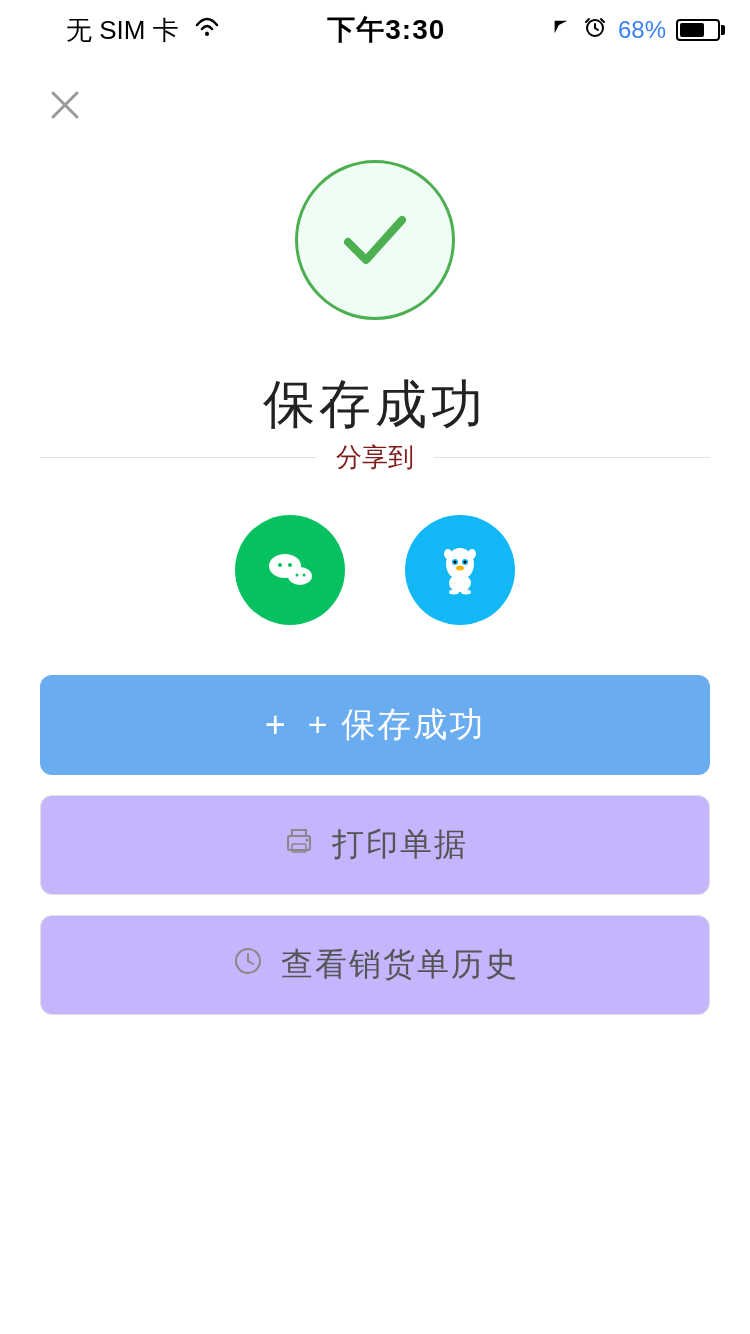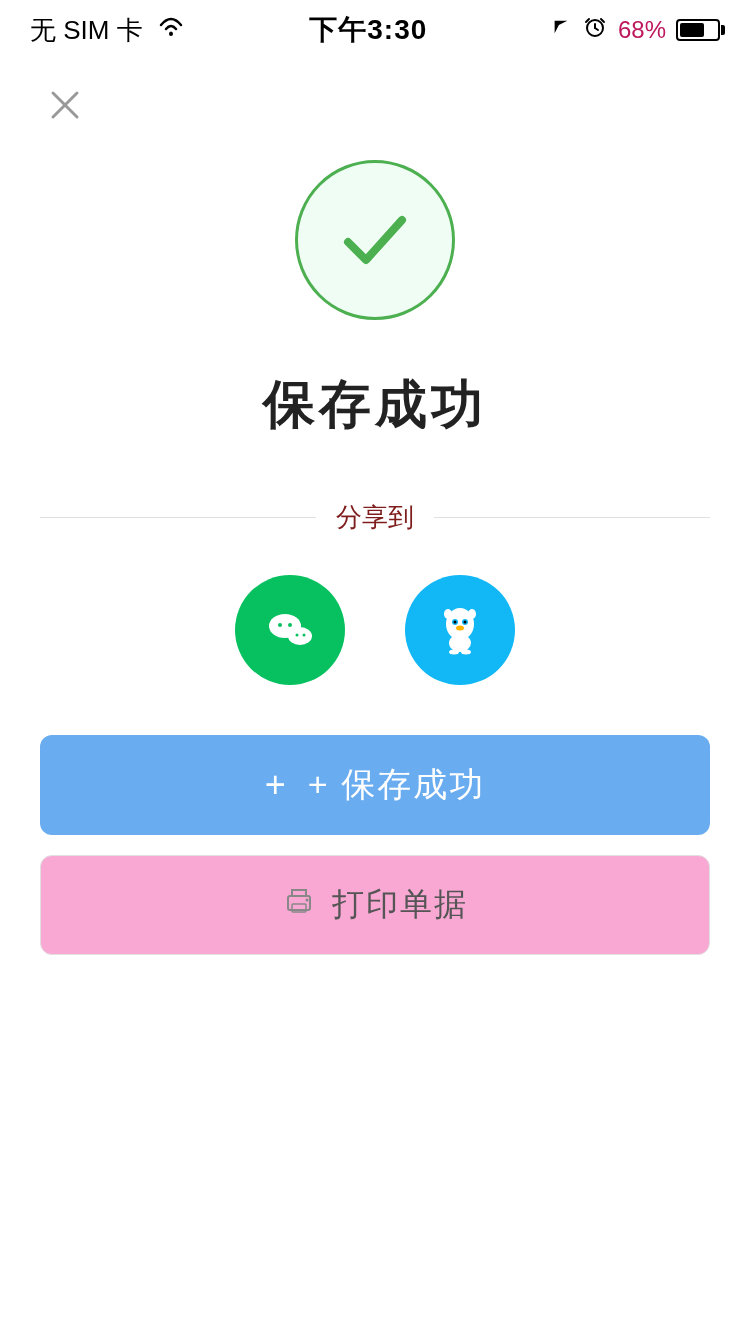--- a/index.html
+++ b/index.html
@@ -29,35 +29,36 @@
       background: #ffffff;
     }
 
     .status-left {
       display: flex;
       align-items: center;
       gap: 12px;
       font-size: 26px;
       color: #000;
       font-weight: 500;
+      margin-left: 36px;
     }
 
     .status-center {
       font-size: 28px;
       font-weight: 600;
       color: #000;
       letter-spacing: 1px;
     }
 
     .status-right {
       display: flex;
       align-items: center;
       gap: 10px;
       font-size: 24px;
-      color: #be185d;
+      color: #3b82f6;
     }
 
     .battery-bar {
       width: 44px;
       height: 22px;
       border: 2px solid #000;
       border-radius: 4px;
       position: relative;
       display: flex;
       align-items: center;
@@ -118,23 +119,22 @@
       background: #f0fdf4;
       display: flex;
       align-items: center;
       justify-content: center;
       margin-bottom: 50px;
     }
 
     
     .success-title {
       font-size: 52px;
-      font-weight: 700;
+      font-weight: 400;
       color: #222;
-      margin-bottom: 60px;
       letter-spacing: 4px;
     }
 
     
     .share-section {
       width: 100%;
       margin-bottom: 50px;
     }
 
     .share-divider {
@@ -203,21 +203,21 @@
       align-items: center;
       justify-content: center;
       gap: 16px;
       cursor: pointer;
       letter-spacing: 2px;
     }
 
     .btn-secondary {
       width: 100%;
       height: 100px;
-      background: #f9a8d4;
+      background: #c4b5fd;
       border: 1px solid #e0e0e0;
       border-radius: 12px;
       font-size: 32px;
       color: #555;
       display: flex;
       align-items: center;
       justify-content: center;
       gap: 16px;
       cursor: pointer;
       letter-spacing: 2px;
@@ -339,16 +339,25 @@
         <svg width="34" height="34" viewBox="0 0 34 34" fill="none">
           <rect x="6" y="12" width="22" height="14" rx="2" stroke="#888" stroke-width="2" fill="none"></rect>
           <rect x="10" y="20" width="14" height="8" rx="1" stroke="#888" stroke-width="1.5" fill="none"></rect>
           <path d="M10 12 V6 H24 V12" stroke="#888" stroke-width="2" fill="none"></path>
           <circle cx="25" cy="16" r="1.5" fill="#888"></circle>
         </svg>
       </span>
       <span>打印单据</span>
     </button>
 
+    <button class="btn-secondary">
+      <span>
+        <svg width="34" height="34" viewBox="0 0 34 34" fill="none">
+          <circle cx="17" cy="17" r="12" stroke="#888" stroke-width="2" fill="none"></circle>
+          <polyline points="17,10 17,17 22,20" stroke="#888" stroke-width="2" stroke-linecap="round" stroke-linejoin="round"></polyline>
+        </svg>
+      </span>
+      <span>查看销货单历史</span>
+    </button>
 
   </div>
 
 </div>
 
 </body></html>

